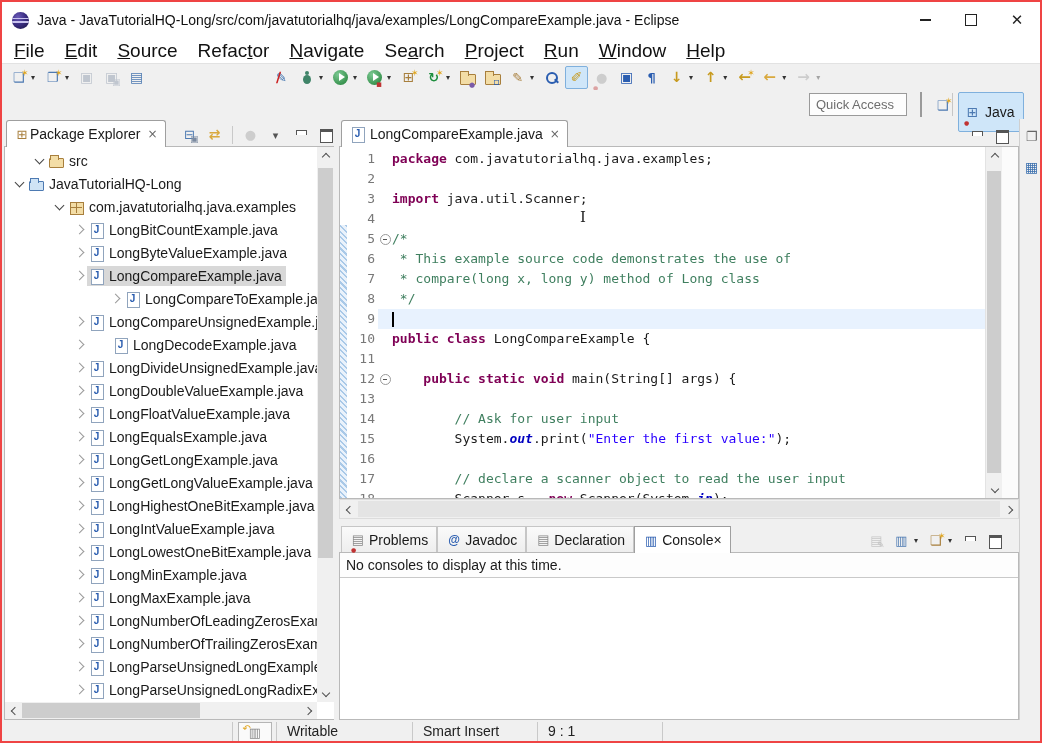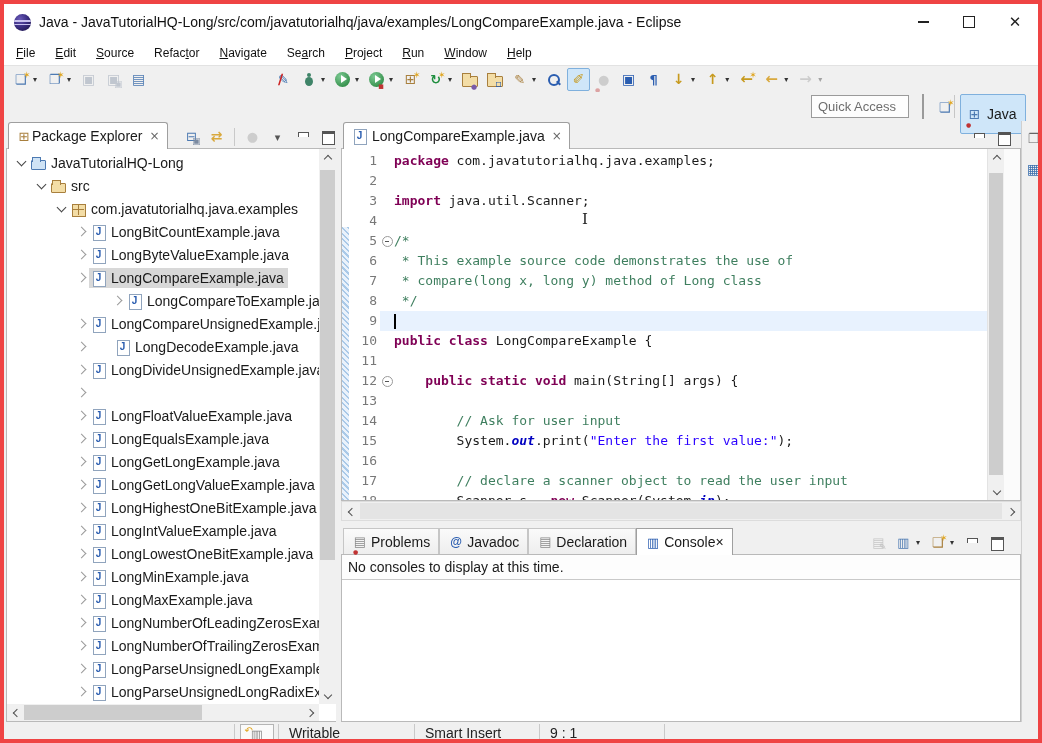--- a/index.html
+++ b/index.html
@@ -1,36 +1,36 @@
 <!DOCTYPE html>
 <html><head>
 <meta charset="utf-8">
 <style>
   html,body{margin:0;padding:0;background:#d8d8d8;}
   .win{position:relative;width:1042px;height:743px;background:#f0f0f0;font-family:"Liberation Sans",sans-serif;
-       color:#1a1a1a;overflow:hidden;border:4px solid #ef4444;box-sizing:border-box;}
+       color:#1a1a1a;overflow:hidden;border:2px solid #ef4444;box-sizing:border-box;}
   .win *{box-sizing:border-box;}
 
   
   .titlebar{position:absolute;left:0;top:0;width:100%;height:36px;background:#ffffff;display:flex;align-items:center;}
   .logo{width:17px;height:17px;margin:0 8px 0 10px;border-radius:50%;
         background:radial-gradient(circle at 35% 30%, #6a5ab8 0%, #3c2f84 45%, #17103f 100%);
         position:relative;overflow:hidden;flex:none;}
   .logo::after{content:"";position:absolute;left:0;top:4px;width:100%;height:9px;
         background:repeating-linear-gradient(#0000 0 2px,#c8c2ee 2px 3.5px);}
   .title{font-size:14px;color:#111;white-space:nowrap;}
   .winbtns{margin-left:auto;display:flex;height:100%;}
   .wb{width:46px;height:100%;display:flex;align-items:center;justify-content:center;}
   .wb-min::before{content:"";width:11px;height:1.4px;background:#222;}
   .wb-max::before{content:"";width:10px;height:10px;border:1.4px solid #222;}
   .wb-close{font-size:15px;color:#222;font-family:"DejaVu Sans",sans-serif;}
 
   
   .menubar{position:absolute;left:0;top:36px;width:100%;height:25px;background:#ffffff;display:flex;align-items:center;padding-left:2px;}
-  .mi{padding:2px 10px;font-size:12px;color:#111;}
+  .mi{padding:2px 10px;font-size:19px;color:#111;}
   .mi u{text-decoration:underline;}
 
   
   .tb1{position:absolute;left:0;top:61px;width:100%;height:27px;background:#f0f0f0;border-top:1px solid #e2e2e2;
        display:flex;align-items:center;padding-left:4px;}
   .tb2{position:absolute;left:0;top:88px;width:100%;height:29px;background:#f0f0f0;}
   .tbtn{display:inline-flex;align-items:center;padding:1px;border:1px solid transparent;border-radius:2px;margin:0 1px;}
   .tbtn.dis{opacity:.4;}
   .tbtn.act{background:#cfe6f9;border-color:#7fb0dd;}
   .tsep{display:inline-block;width:1px;height:18px;background:#c9c9c9;margin:0 5px;}
@@ -367,38 +367,38 @@
       <span class="tbtn">
         <span class="ti i-minimize-view"></span>
       </span>
       <span class="tbtn">
         <span class="ti i-maximize-view"></span>
       </span>
     </div>
 
   <div class="body" style="left:2px;top:144px;width:331px;height:574px;">
     <div class="tree" id="tree">
+        <div class="trow" style="padding-left: 26px;">
+          <span class="cvbox">
+            <span class="cv-open"></span>
+          </span>
+          <span class="hl">
+            <span class="tico t-src"></span>
+            <span>src</span>
+          </span>
+        </div>
         <div class="trow" style="padding-left: 6px;">
           <span class="cvbox">
             <span class="cv-open"></span>
           </span>
           <span class="hl">
             <span class="tico t-project"></span>
             <span>JavaTutorialHQ-Long</span>
           </span>
         </div>
-        <div class="trow" style="padding-left: 26px;">
-          <span class="cvbox">
-            <span class="cv-open"></span>
-          </span>
-          <span class="hl">
-            <span class="tico t-src"></span>
-            <span>src</span>
-          </span>
-        </div>
         <div class="trow" style="padding-left: 46px;">
           <span class="cvbox">
             <span class="cv-open"></span>
           </span>
           <span class="hl">
             <span class="tico t-package"></span>
             <span>com.javatutorialhq.java.examples</span>
           </span>
         </div>
         <div class="trow" style="padding-left: 66px;">
@@ -460,20 +460,24 @@
             <span class="cv-closed"></span>
           </span>
           <span class="hl">
             <span class="tico t-java"></span>
             <span>LongDivideUnsignedExample.java</span>
           </span>
         </div>
         <div class="trow" style="padding-left: 66px;">
           <span class="cvbox">
             <span class="cv-closed"></span>
+          </span>
+          <span class="hl">
+            <span class="tico t-java"></span>
+            <span>LongDoubleValueExample.java</span>
           </span>
         </div>
         <div class="trow" style="padding-left: 66px;">
           <span class="cvbox">
             <span class="cv-closed"></span>
           </span>
           <span class="hl">
             <span class="tico t-java"></span>
             <span>LongFloatValueExample.java</span>
           </span>

